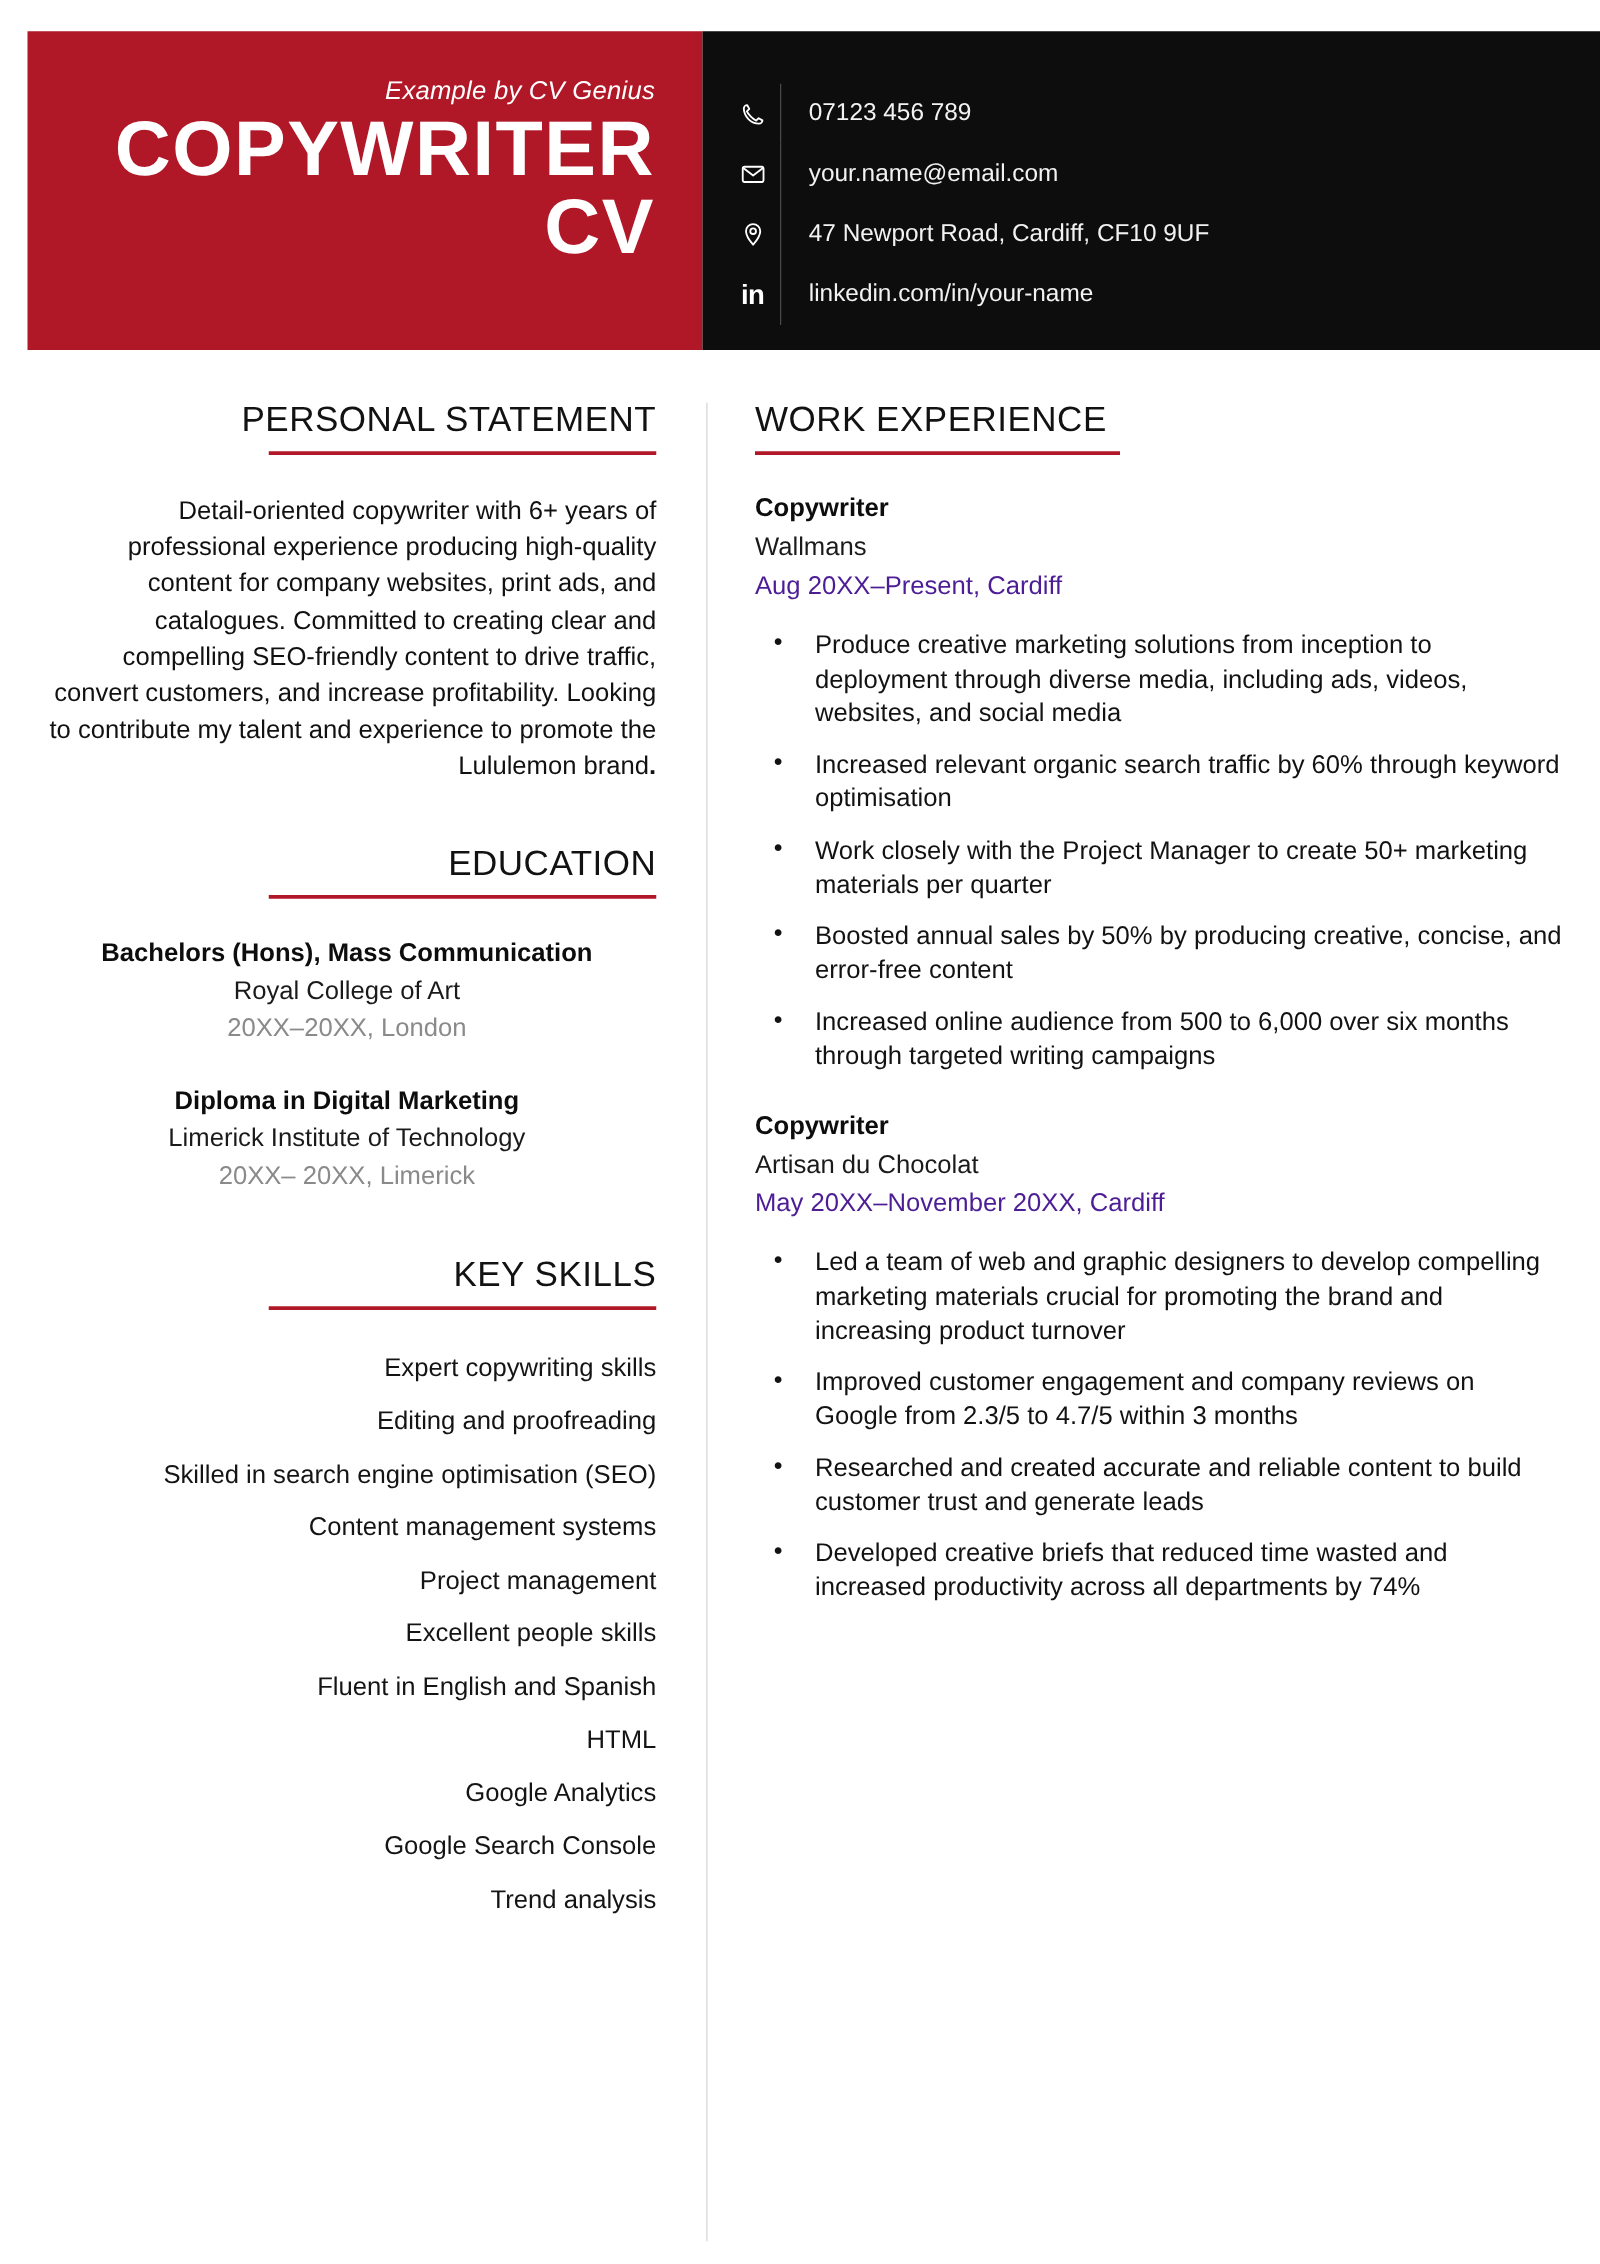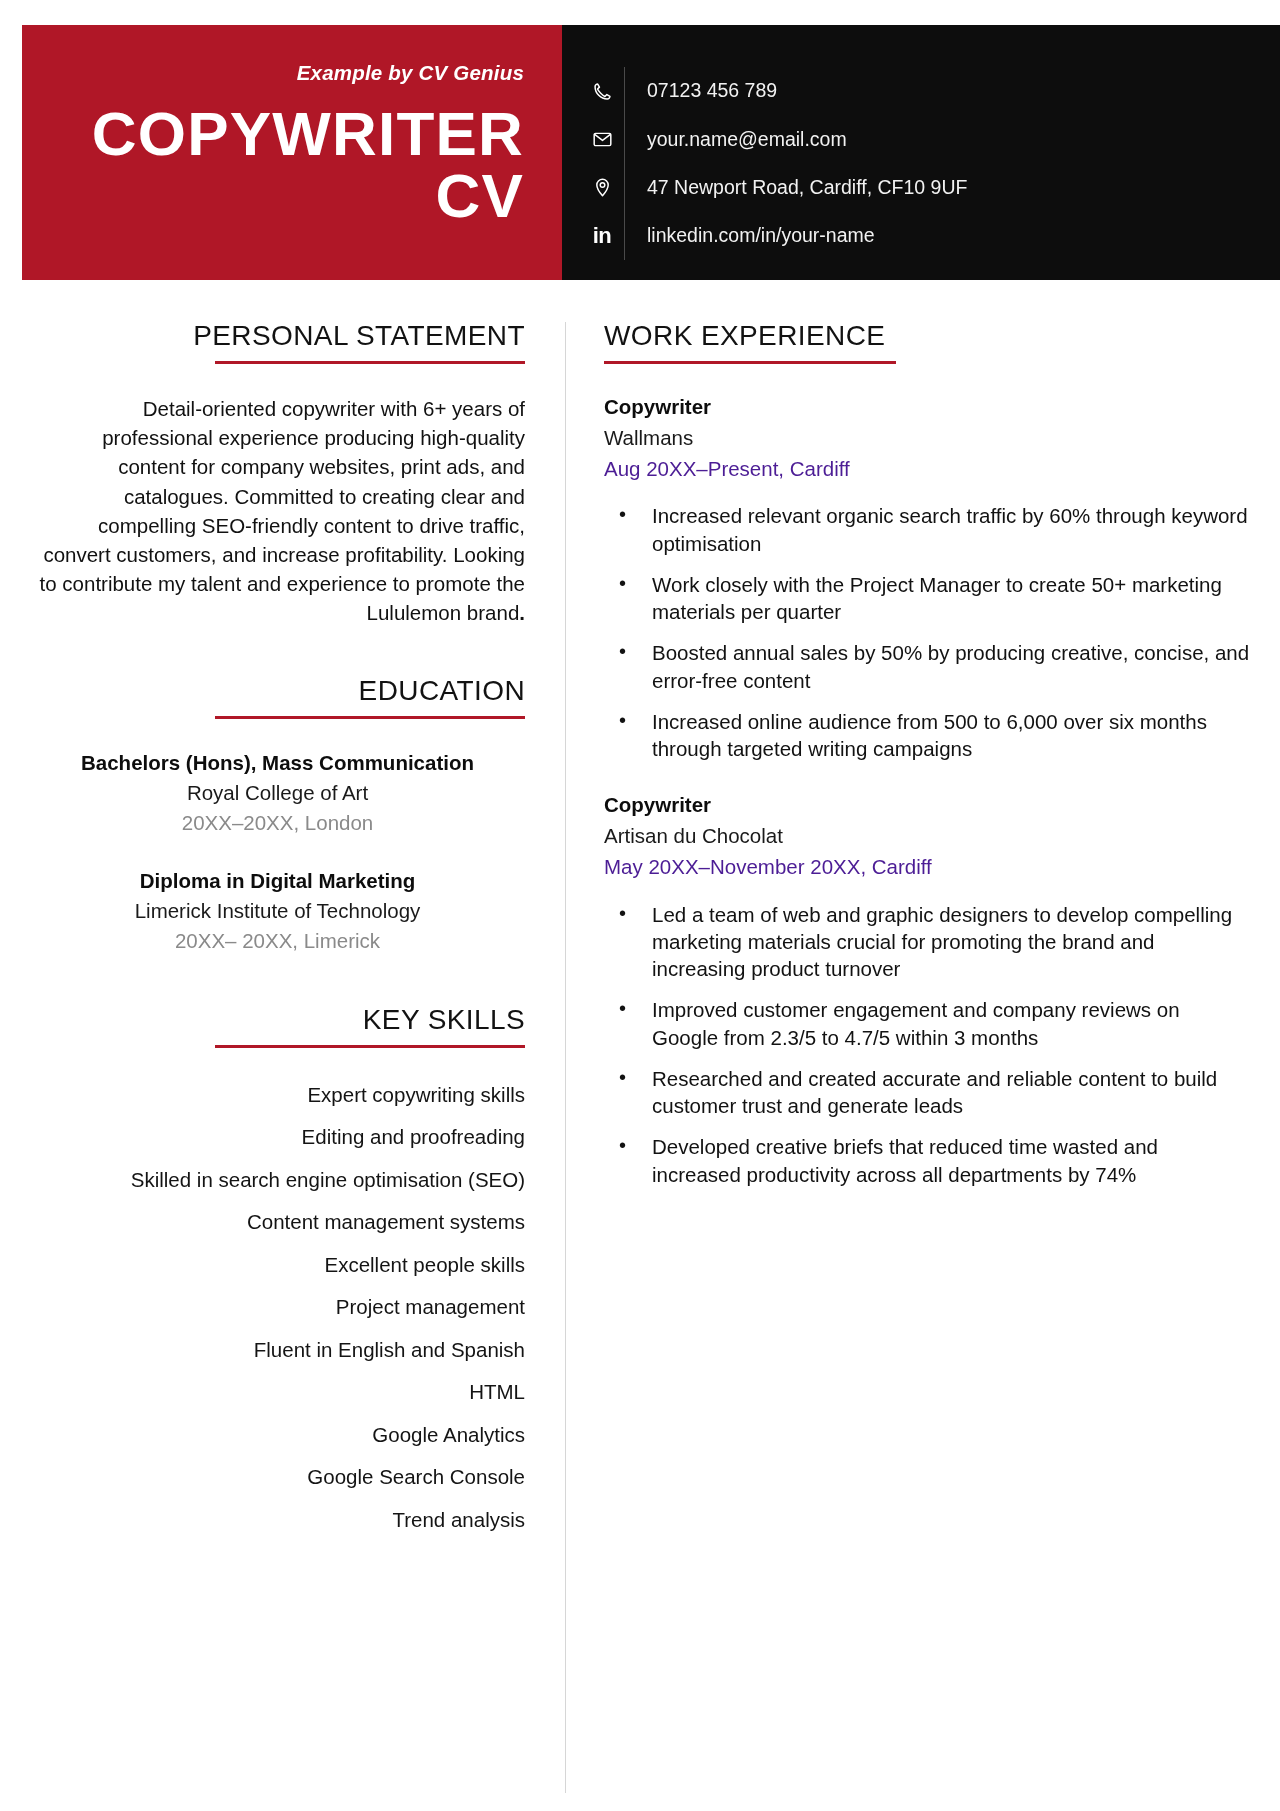--- a/index.html
+++ b/index.html
@@ -39,24 +39,24 @@
     padding: 38px 38px 18px 30px;
     display: flex;
     flex-direction: column;
     justify-content: flex-start;
     align-items: flex-end;
     text-align: right;
   }
   .byline {
     font-style: italic;
     font-size: 20.5px;
-    font-weight: 700;
+    font-weight: 400;
     letter-spacing: 0.2px;
     line-height: 1;
-    margin-bottom: 20px;
+    margin-bottom: 6px;
   }
   .job-title-big {
     font-size: 62px;
     font-weight: 700;
     line-height: 0.96;
     letter-spacing: 1.2px;
     text-transform: uppercase;
     margin: 0;
   }
   .doc-type-big {
@@ -322,22 +322,22 @@
 
       <div class="spacer-top">
         <div class="section-head">KEY SKILLS</div>
         <div class="section-rule"></div>
 
         <div class="skills">
           <div class="skill-item">Expert copywriting skills</div>
           <div class="skill-item">Editing and proofreading</div>
           <div class="skill-item">Skilled in search engine optimisation (SEO)</div>
           <div class="skill-item">Content management systems</div>
+          <div class="skill-item">Project management</div>
           <div class="skill-item">Excellent people skills</div>
-          <div class="skill-item">Project management</div>
           <div class="skill-item">Fluent in English and Spanish</div>
           <div class="skill-item">HTML</div>
           <div class="skill-item">Google Analytics</div>
           <div class="skill-item">Google Search Console</div>
           <div class="skill-item">Trend analysis</div>
         </div>
       </div>
 
     </div>
 
@@ -347,20 +347,21 @@
 
       <div>
         <div class="section-head">WORK EXPERIENCE</div>
         <div class="section-rule"></div>
 
         <div class="job">
           <div class="job-title">Copywriter</div>
           <div class="job-company">Wallmans</div>
           <div class="job-dates">Aug 20XX–Present, Cardiff</div>
           <ul class="bullets">
+            <li>Produce creative marketing solutions from inception to deployment through diverse media, including ads, videos, websites, and social media</li>
             <li>Increased relevant organic search traffic by 60% through keyword optimisation</li>
             <li>Work closely with the Project Manager to create 50+ marketing materials per quarter</li>
             <li>Boosted annual sales by 50% by producing creative, concise, and error-free content</li>
             <li>Increased online audience from 500 to 6,000 over six months through targeted writing campaigns</li>
           </ul>
         </div>
 
         <div class="job">
           <div class="job-title">Copywriter</div>
           <div class="job-company">Artisan du Chocolat</div>

